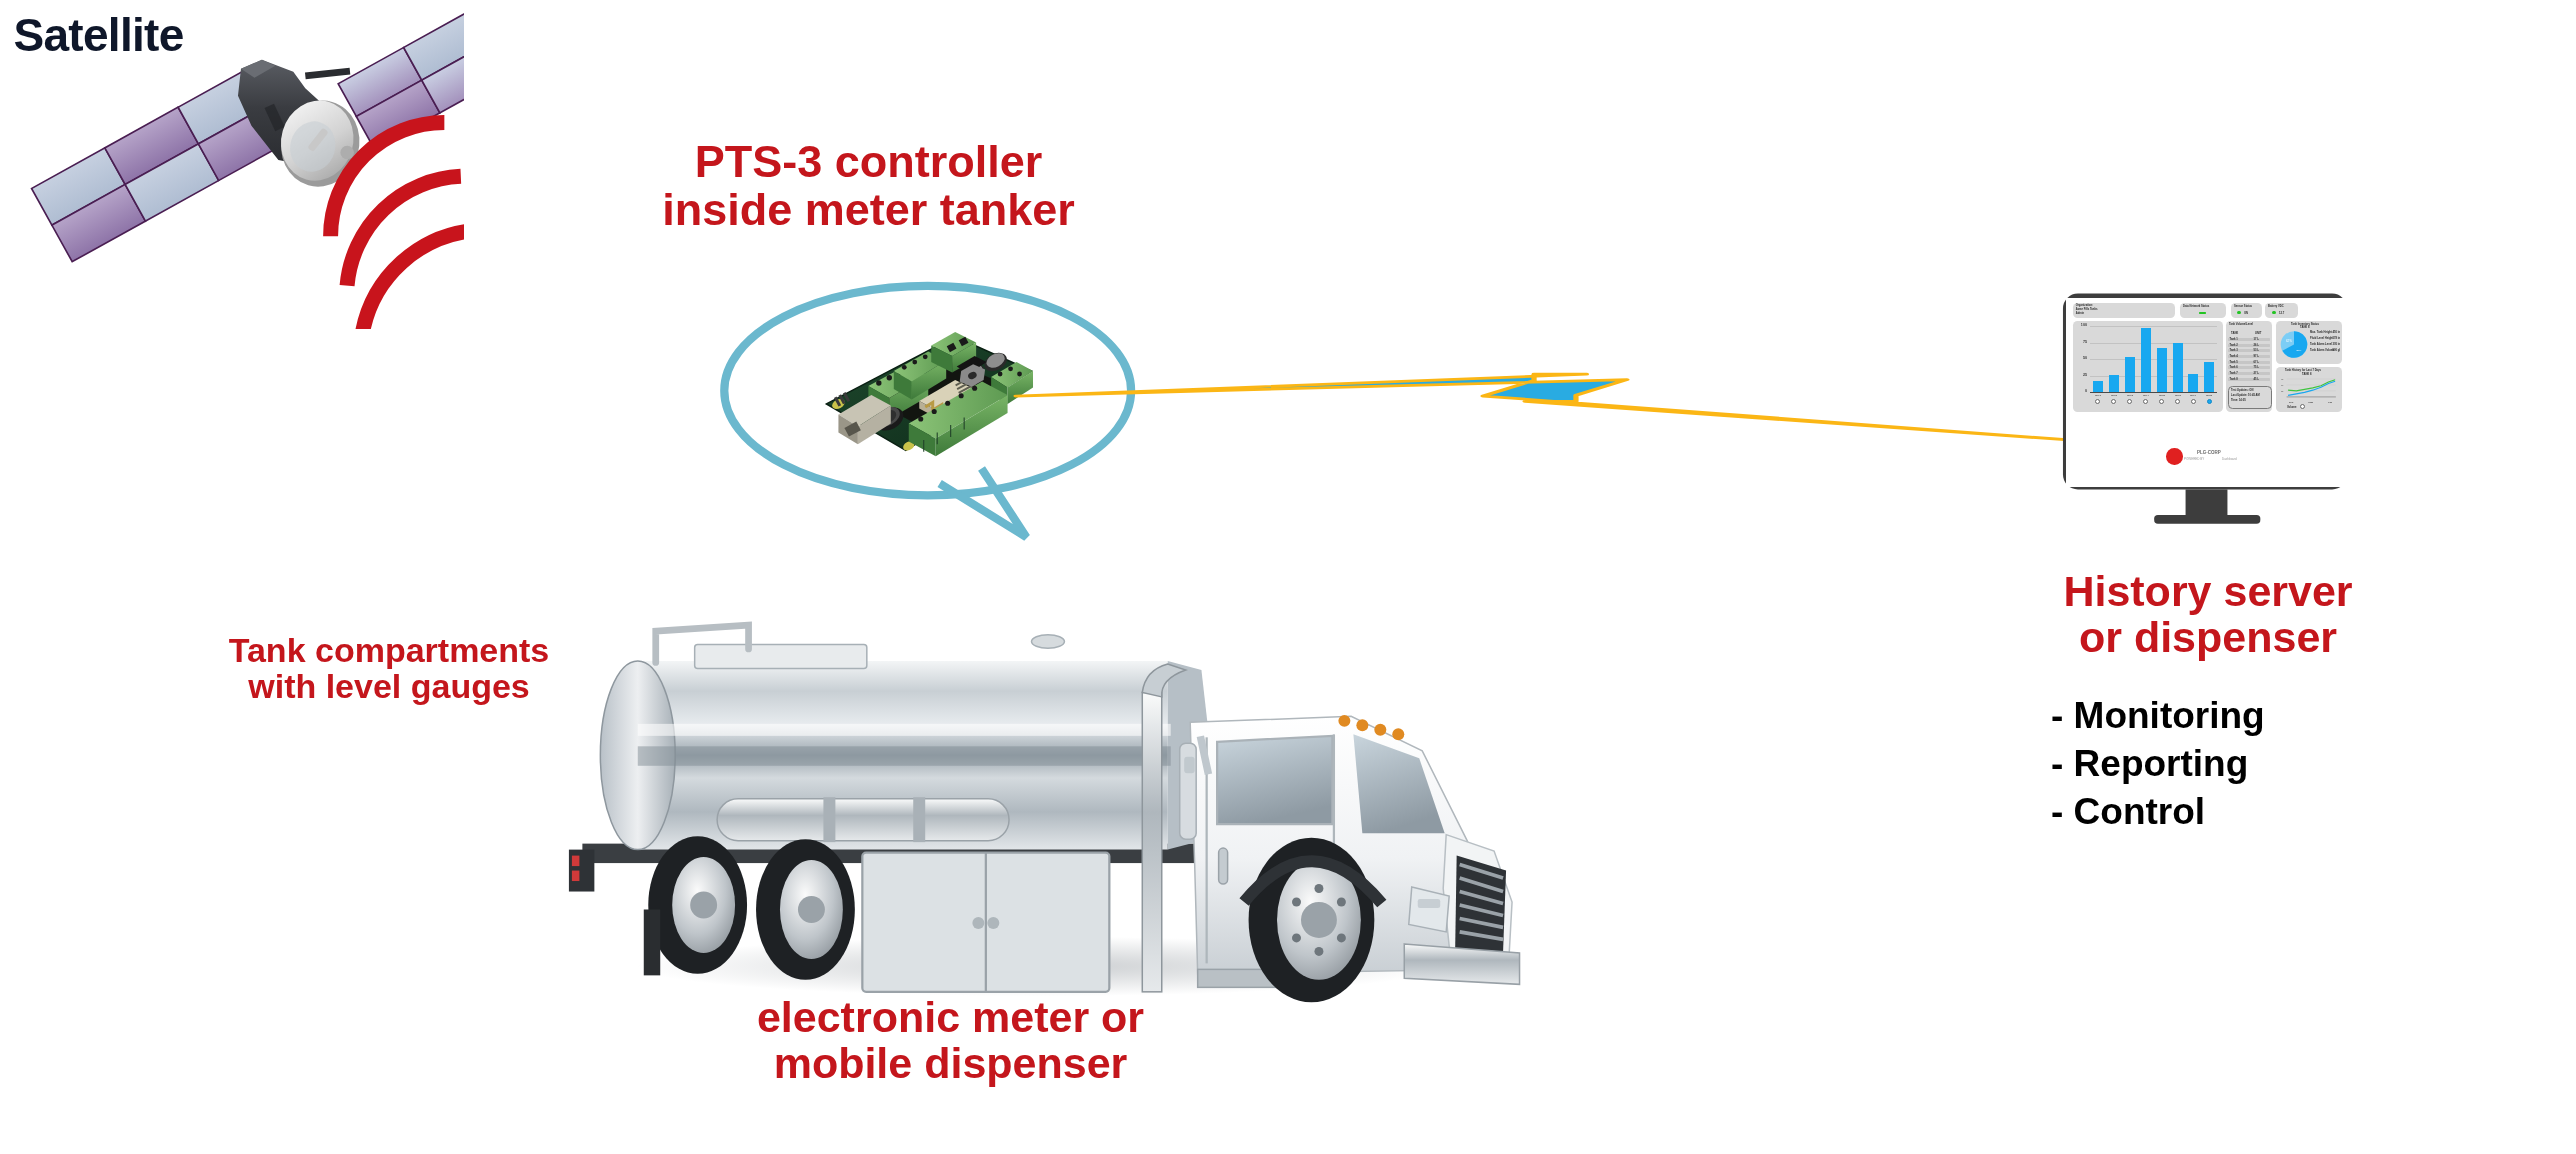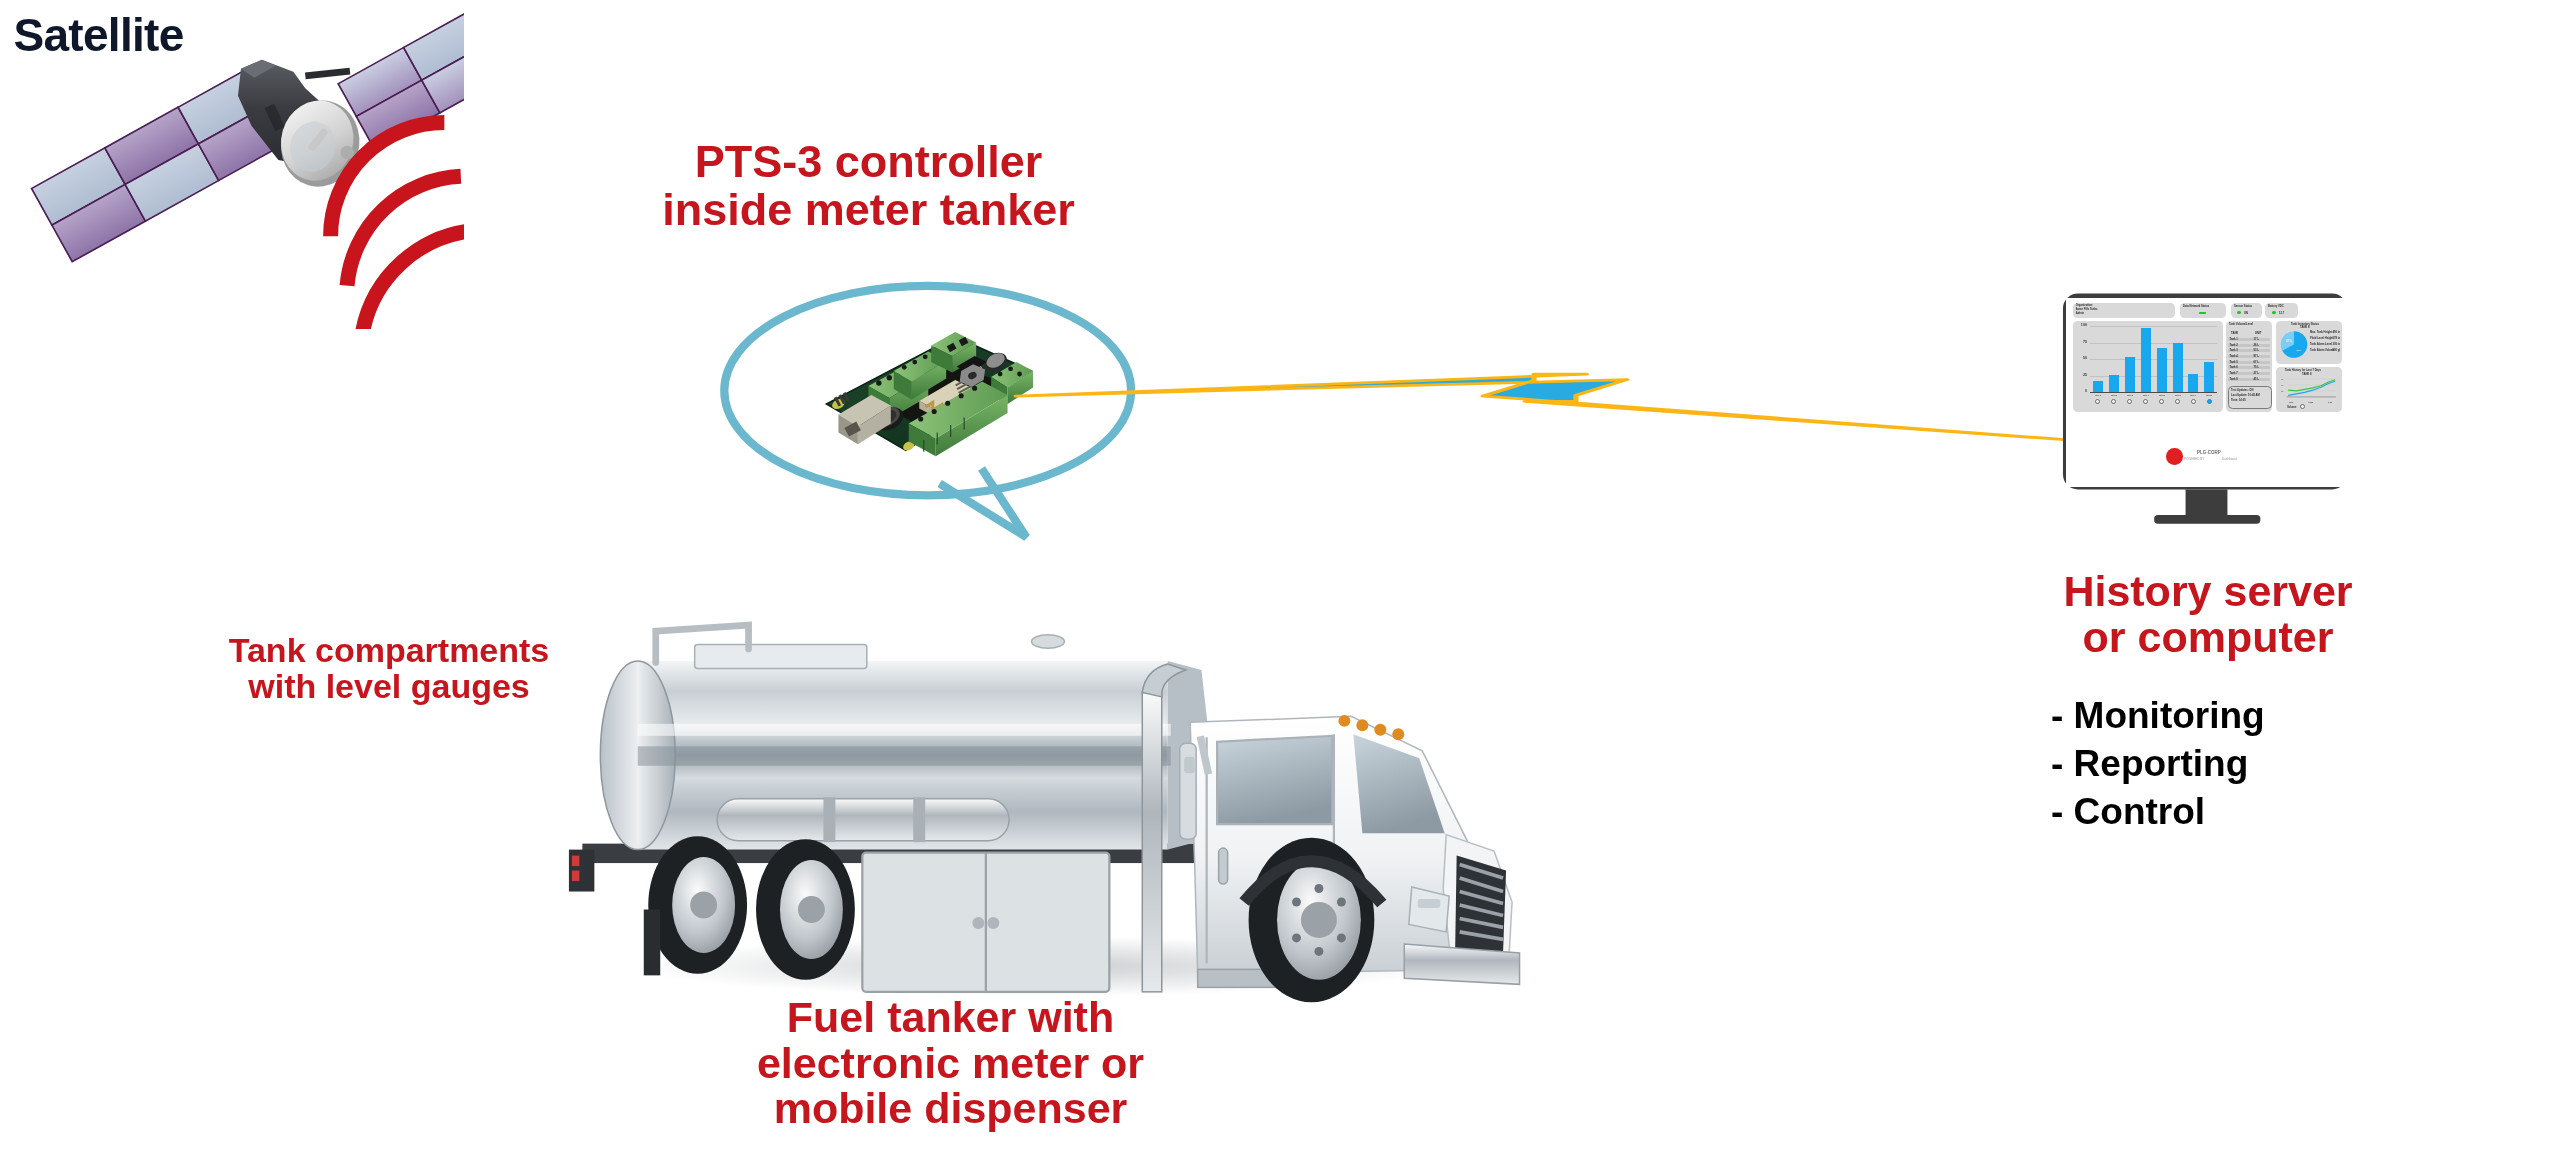--- a/index.html
+++ b/index.html
@@ -723,28 +723,27 @@
     <div>PTS-3 controller</div>
     <div>inside meter tanker</div>
   </div>
 
   <div class="abs red-label label-tank">
     <div>Tank compartments</div>
     <div>with level gauges</div>
   </div>
 
   <div class="abs red-label label-fueltanker">
-    <div>Fuel tanker with</div>
     <div>electronic meter or</div>
     <div>mobile dispenser</div>
   </div>
 
   <div class="abs red-label label-remote">
     <div>History server</div>
-    <div>or computer</div>
+    <div>or dispenser</div>
   </div>
 
   <div class="bullet-list" id="features-list">
       <div>- Monitoring</div>
       <div>- Reporting</div>
       <div>- Control</div>
     </div>
 
 </div>
 

